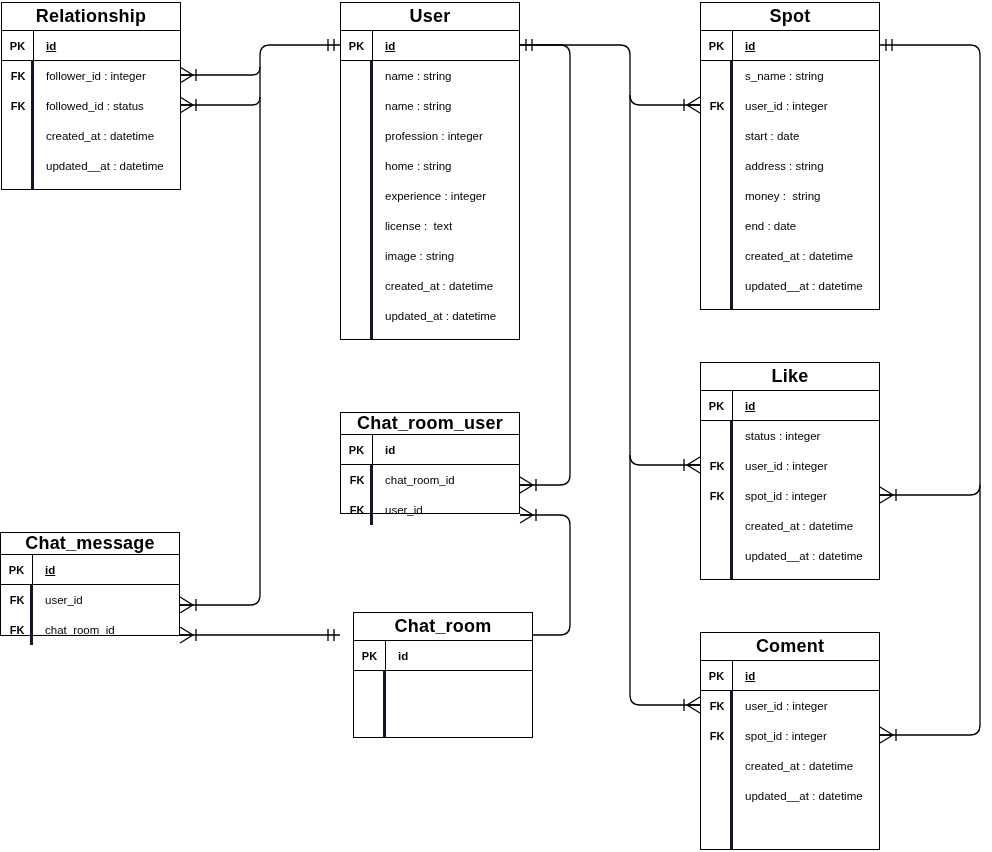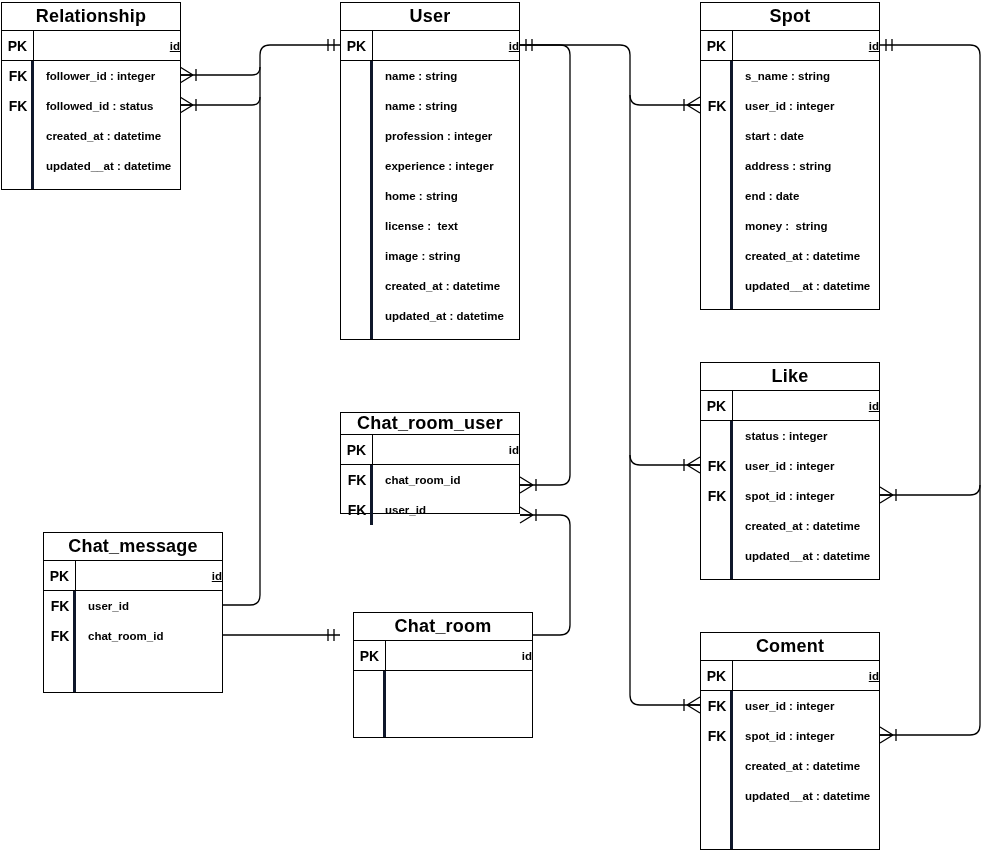--- a/index.html
+++ b/index.html
@@ -13,32 +13,32 @@
     display: flex; flex-direction: column; width: 180px;
   }
   .t-title {
     height: 28px; border-bottom: 1px solid #000; display: flex;
     align-items: center; justify-content: center;
     font-weight: bold; font-size: 18px; letter-spacing: .2px;
   }
   .t-pkrow { height: 30px; border-bottom: 1px solid #000; display: flex; flex: none; }
   .t-body { display: flex; flex: 1; }
   .keycol { width: 32px; border-right: 3px solid #0f172a; flex: none; display: flex; flex-direction: column; }
-  .attrcol { flex: 1; display: flex; flex-direction: column; font-weight: bold; }
+  .attrcol { flex: 1; display: flex; flex-direction: column; }
   .key {
     width: 32px; height: 30px; flex: none; border-right: 1px solid #000;
     display: flex; align-items: center; justify-content: center;
-    font-weight: bold; font-size: 14px;
+    font-weight: bold; font-size: 11px;
   }
   .keycol .key { border-right: none; }
   .attr, .field {
     height: 30px; line-height: 30px; padding-left: 12px;
     font-size: 11.5px; white-space: pre;
   }
-  .field { font-weight: bold; flex: 1; text-align: right; }
+  .field { font-weight: bold; flex: 1; }
   .field.u { text-decoration: underline; }
 </style>
 </head>
 <body>
 
 <div class="canvas">
 
   <svg class="wires" viewBox="0 0 992 852" xmlns="http://www.w3.org/2000/svg">
 
     <g>
@@ -124,22 +124,22 @@
         <div class="key"></div>
         <div class="key"></div>
         <div class="key"></div>
         <div class="key"></div>
         <div class="key"></div>
       </div>
       <div class="attrcol">
         <div class="attr">name : string</div>
         <div class="attr">name : string</div>
         <div class="attr">profession : integer</div>
+        <div class="attr">home : string</div>
         <div class="attr">experience : integer</div>
-        <div class="attr">home : string</div>
         <div class="attr">license :  text</div>
         <div class="attr">image : string</div>
         <div class="attr">created_at : datetime</div>
         <div class="attr">updated_at : datetime</div>
       </div>
     </div>
   </div>
 
   <div class="table" style="left:700px; top:2px; height:308px;">
     <div class="t-title">Spot</div>
@@ -156,22 +156,22 @@
         <div class="key"></div>
         <div class="key"></div>
         <div class="key"></div>
         <div class="key"></div>
       </div>
       <div class="attrcol">
         <div class="attr">s_name : string</div>
         <div class="attr">user_id : integer</div>
         <div class="attr">start : date</div>
         <div class="attr">address : string</div>
+        <div class="attr">money :  string</div>
         <div class="attr">end : date</div>
-        <div class="attr">money :  string</div>
         <div class="attr">created_at : datetime</div>
         <div class="attr">updated__at : datetime</div>
       </div>
     </div>
   </div>
 
   <div class="table" style="left:700px; top:362px; height:218px;">
     <div class="t-title">Like</div>
     <div class="t-pkrow">
       <div class="key">PK</div>
@@ -229,21 +229,21 @@
         <div class="key">FK</div>
         <div class="key">FK</div>
       </div>
       <div class="attrcol">
         <div class="attr">chat_room_id</div>
         <div class="attr">user_id</div>
       </div>
     </div>
   </div>
 
-  <div class="table" style="left:0px; top:532px; height:161px;margin-left:43px;">
+  <div class="table" style="left:0px; top:532px; height:104px;">
     <div class="t-title">Chat_message</div>
     <div class="t-pkrow">
       <div class="key">PK</div>
       <div class="field u">id</div>
     </div>
     <div class="t-body">
       <div class="keycol">
         <div class="key">FK</div>
         <div class="key">FK</div>
       </div>

